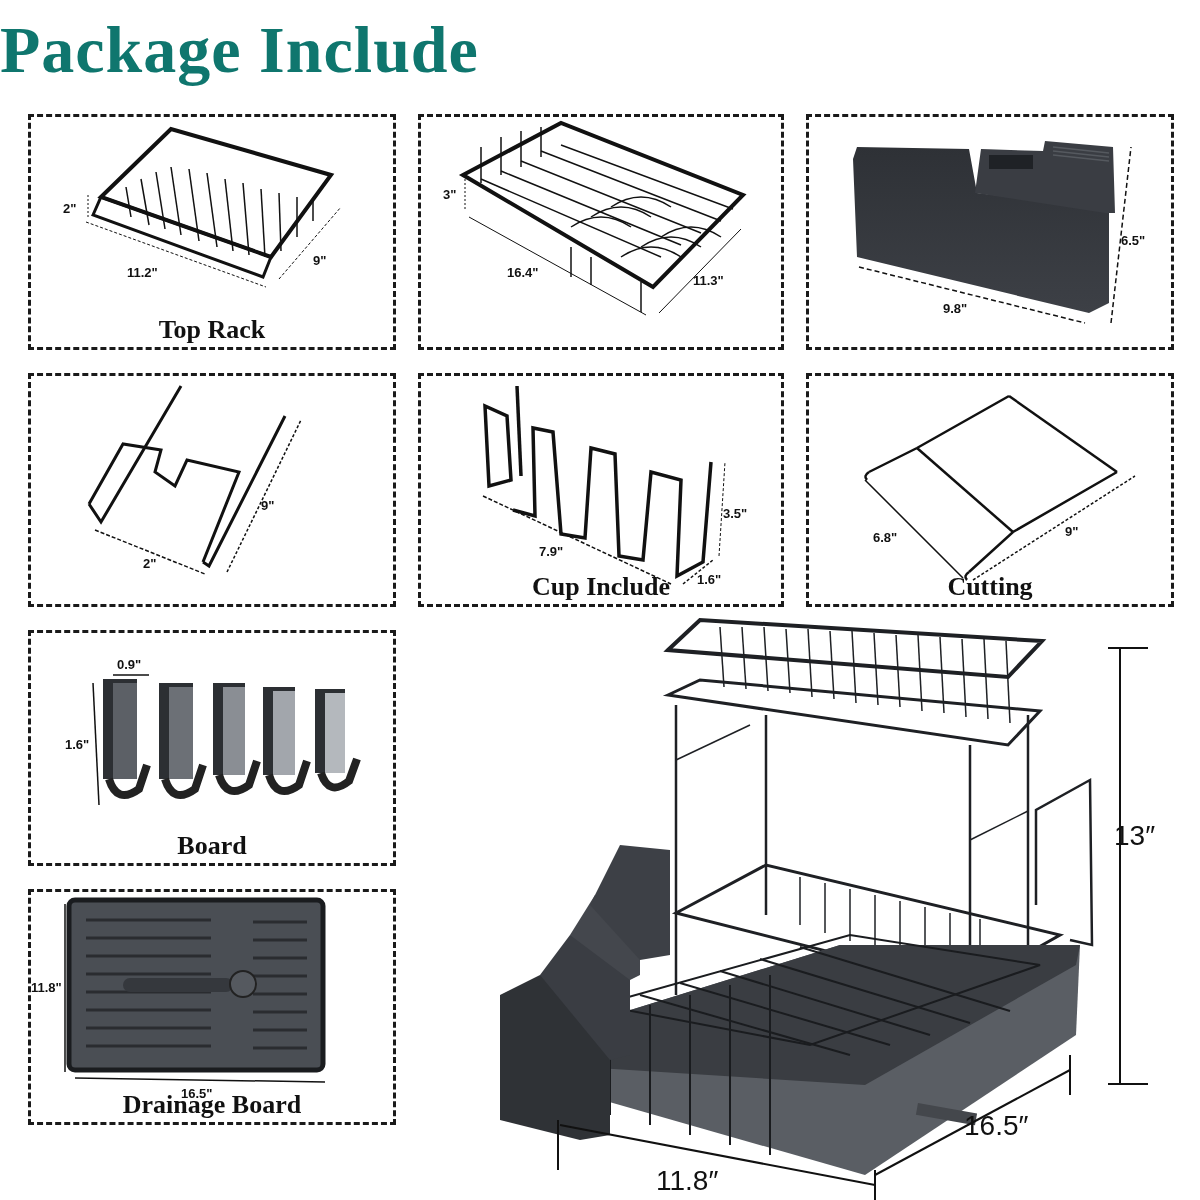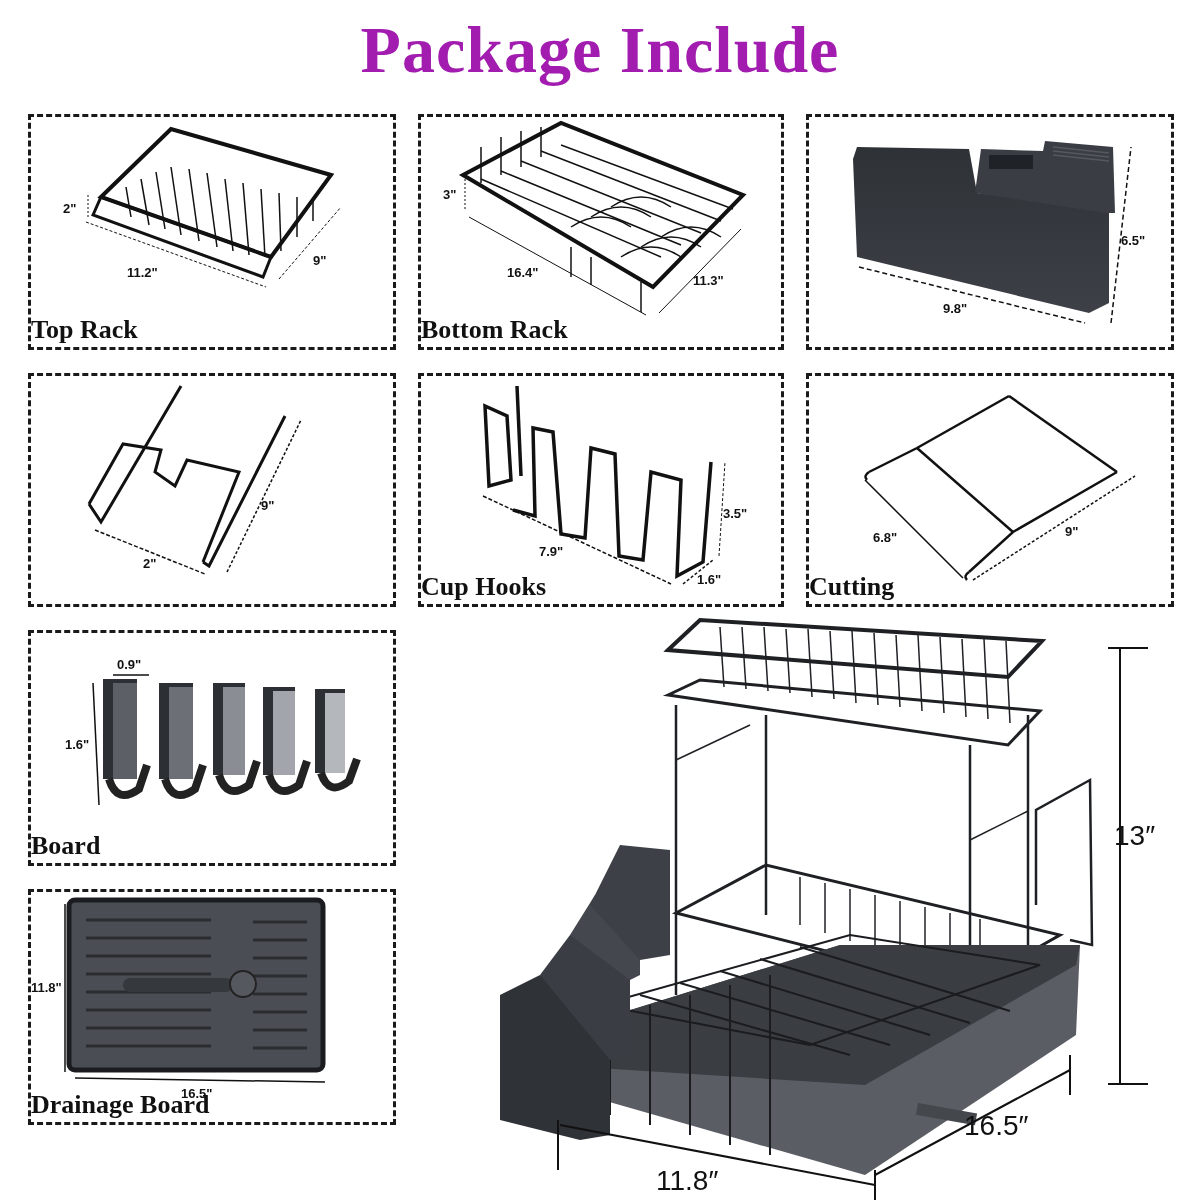--- a/index.html
+++ b/index.html
@@ -1,28 +1,28 @@
 <!DOCTYPE html>
 <html><head>
 <meta charset="utf-8">
 <style>
   * { box-sizing: border-box; margin: 0; padding: 0; }
   html, body { width: 1200px; height: 1200px; background: #ffffff; overflow: hidden; }
   body { position: relative; font-family: "Liberation Serif", serif; color: #111; }
 
   .title {
-    position: absolute; left: 0; top: 12px; width: 1200px; text-align: center;
-    font-family: "Liberation Serif", serif; font-weight: bold; font-size: 66px; letter-spacing: 1px; color: #a21caf;
+    position: absolute; left: 0; top: 12px; width: 1200px; 
+    font-family: "Liberation Serif", serif; font-weight: bold; font-size: 66px; letter-spacing: 1px; color: #0f766e;
   }
 
   .panel {
     position: absolute; border: 3px dashed #1a1a1a; background: #fff; overflow: hidden;
   }
   .panel .caption {
-    position: absolute; left: 0; right: 0; bottom: 2px; text-align: left;
+    position: absolute; left: 0; right: 0; bottom: 2px; text-align: center;
     font-family: "Liberation Serif", serif; font-weight: bold; font-size: 26px; color: #111;
   }
   .panel svg { position: absolute; left: 0; top: 0; }
   .dim { font-family: "Liberation Sans", sans-serif; font-size: 13px; font-weight: bold; fill: #111; }
   .dimbig { font-family: "Liberation Sans", sans-serif; font-size: 28px; fill: #111; }
 
   .assembled { position: absolute; left: 480px; top: 615px; width: 720px; height: 585px; }
 </style>
 </head>
 <body>
@@ -84,21 +84,20 @@
         <line x1="220" y1="165" x2="220" y2="195"></line>
       </g>
       <line x1="48" y1="100" x2="225" y2="198" stroke-width="1"></line>
       <line x1="238" y1="196" x2="320" y2="112" stroke-width="1"></line>
       <line x1="44" y1="62" x2="44" y2="92" stroke-width="1" stroke-dasharray="2,2"></line>
     </g>
     <text class="dim" x="22" y="82">3"</text>
     <text class="dim" x="86" y="160">16.4"</text>
     <text class="dim" x="272" y="168">11.3"</text>
   </svg>
-  <div class="caption">Bottom Rack</div>
 </div>
 
 <div class="panel" style="left:806px;top:114px;width:368px;height:236px;">
   <svg width="368" height="236">
     <defs>
       <linearGradient id="uh" x1="0" y1="0" x2="0" y2="1">
         <stop offset="0" stop-color="#2e3136"></stop>
           <stop offset="1" stop-color="#3d4046"></stop>
       </linearGradient>
     </defs>
@@ -138,21 +137,21 @@
       <path d="M96 10 L100 100"></path>
       <path d="M92 134 L114 140 L112 52 L132 56 L140 158 L164 162 L170 72 L194 78 L198 180 L222 184 L230 96 L260 104 L256 200 L282 186 L290 86"></path>
     </g>
     <line x1="62" y1="120" x2="250" y2="208" stroke="#111" stroke-width="1.5" stroke-dasharray="4,2"></line>
     <line x1="262" y1="208" x2="292" y2="184" stroke="#111" stroke-width="1.5" stroke-dasharray="3,2"></line>
     <line x1="298" y1="180" x2="304" y2="86" stroke="#111" stroke-width="1" stroke-dasharray="3,2"></line>
     <text class="dim" x="118" y="180">7.9"</text>
     <text class="dim" x="302" y="142">3.5"</text>
     <text class="dim" x="276" y="208">1.6"</text>
   </svg>
-  <div class="caption">Cup Hooks</div>
+  <div class="caption">Cup Include</div>
 </div>
 
 <div class="panel" style="left:806px;top:373px;width:368px;height:234px;">
   <svg width="368" height="234">
     <g stroke="#111" fill="none" stroke-width="2.5">
       <path d="M60 96 L108 72 L200 20"></path>
       <path d="M108 72 L204 156"></path>
       <path d="M200 20 L308 96"></path>
       <path d="M160 196 L204 156 L308 96"></path>
       <path d="M60 96 q-6 4 -2 8"></path>

